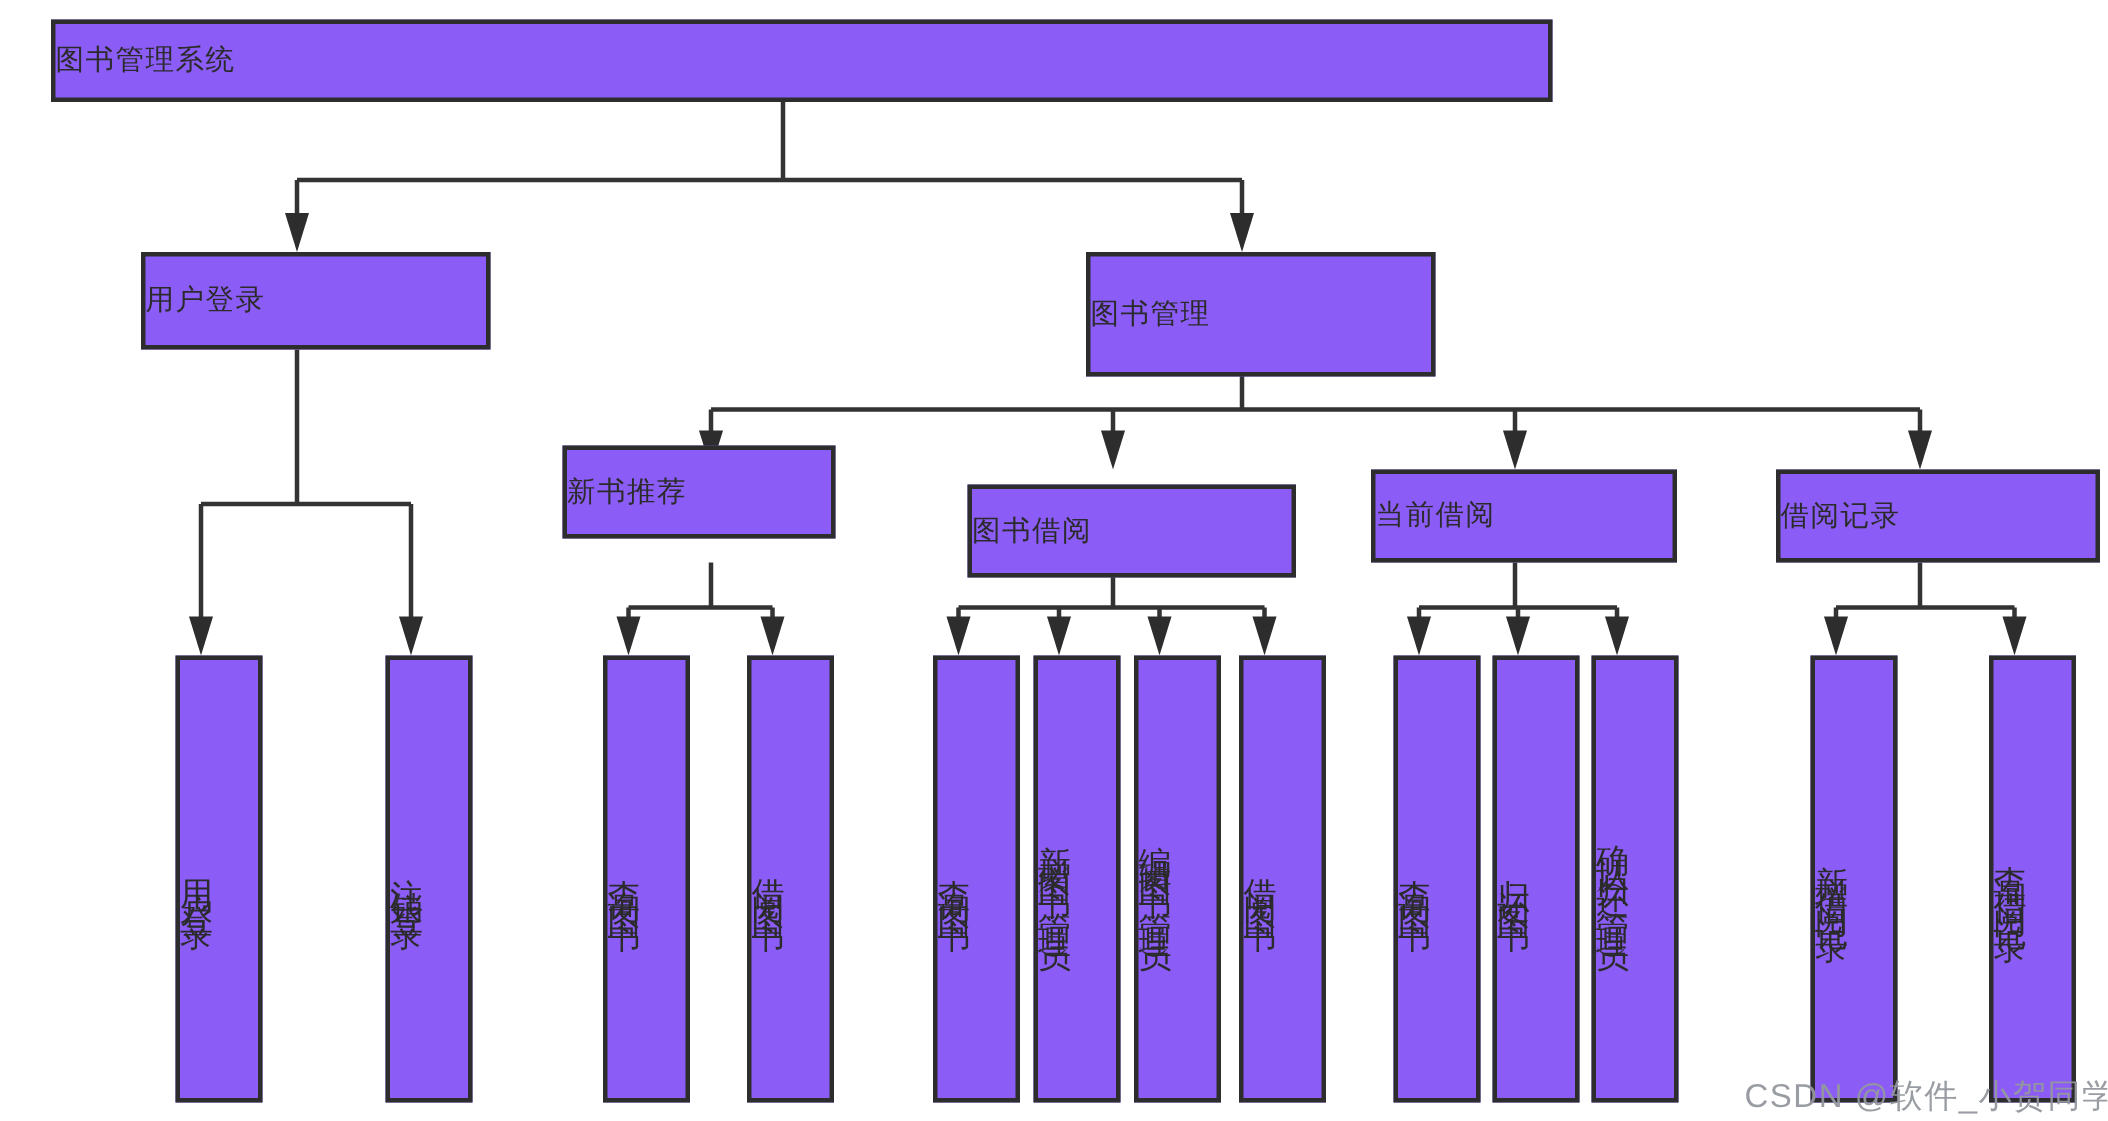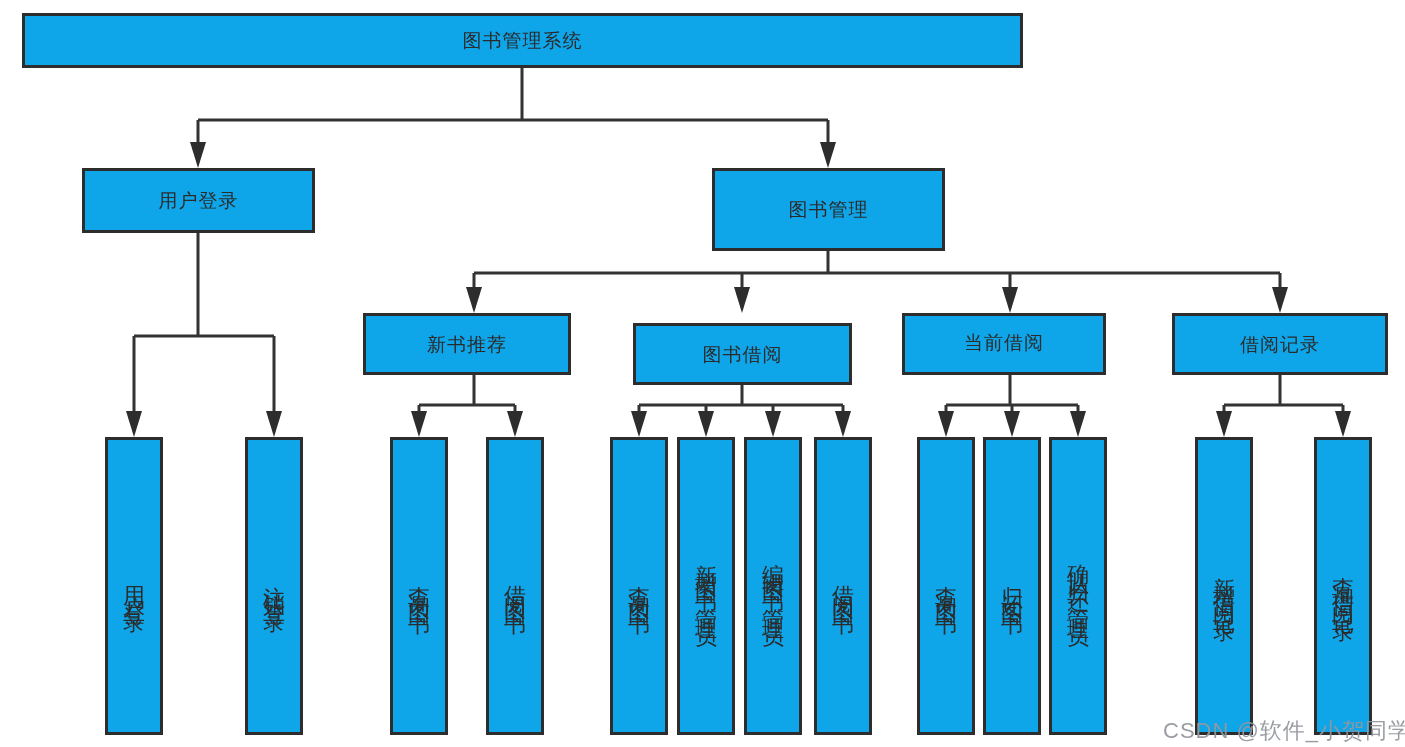--- a/index.html
+++ b/index.html
@@ -18,27 +18,28 @@
   .connector-layer {
     position: absolute;
     left: 0; top: 0;
     width: 1405px;
     height: 747px;
     pointer-events: none;
   }
   .node {
     position: absolute;
     box-sizing: border-box;
-    background: #0ea5e9;
+    background: #8b5cf6;
     border: 3px solid #2d2d2d;
     display: flex;
     align-items: center;
-    justify-content: center;
+    justify-content: flex-start;
     color: #2b2b2b;
     line-height: 1;
+    margin-left: 12px;
   }
   .hbox span {
     font-size: 19px;
     letter-spacing: 1px;
     white-space: nowrap;
   }
   .vbox span {
     writing-mode: vertical-rl;
     text-orientation: mixed;
     font-size: 22px;
@@ -52,21 +53,21 @@
     font-size: 22px;
     color: rgba(148, 152, 158, 0.95);
     white-space: nowrap;
     z-index: 5;
     letter-spacing: 1px;
   }
   
   .n-root            { left: 22px;   top: 13px;  width: 1001px; height: 55px; }
   .n-user-login      { left: 82px;   top: 168px; width: 233px;  height: 65px; }
   .n-book-mgmt       { left: 712px;  top: 168px; width: 233px;  height: 83px; }
-  .n-new-book-rec    { left: 363px;  top: 313px; width: 208px;  height: 62px; }
+  .n-new-book-rec    { left: 363px;  top: 297px; width: 182px;  height: 62px; }
   .n-book-borrow     { left: 633px;  top: 323px; width: 219px;  height: 62px; }
   .n-current-borrow  { left: 902px;  top: 313px; width: 204px;  height: 62px; font-family: Liberation Mono, monospace; }
   .n-borrow-records  { left: 1172px; top: 313px; width: 216px;  height: 62px; }
   .leaf              { top: 437px; width: 58px; height: 298px; }
   .l-1a { left: 105px; }  .l-1b { left: 245px; }
   .l-2a { left: 390px; }  .l-2b { left: 486px; }
   .l-3a { left: 610px; }  .l-3b { left: 677px; } .l-3c { left: 744px; } .l-3d { left: 814px; }
   .l-4a { left: 917px; }  .l-4b { left: 983px; } .l-4c { left: 1049px; }
   .l-5a { left: 1195px; } .l-5b { left: 1314px; }
 </style>

